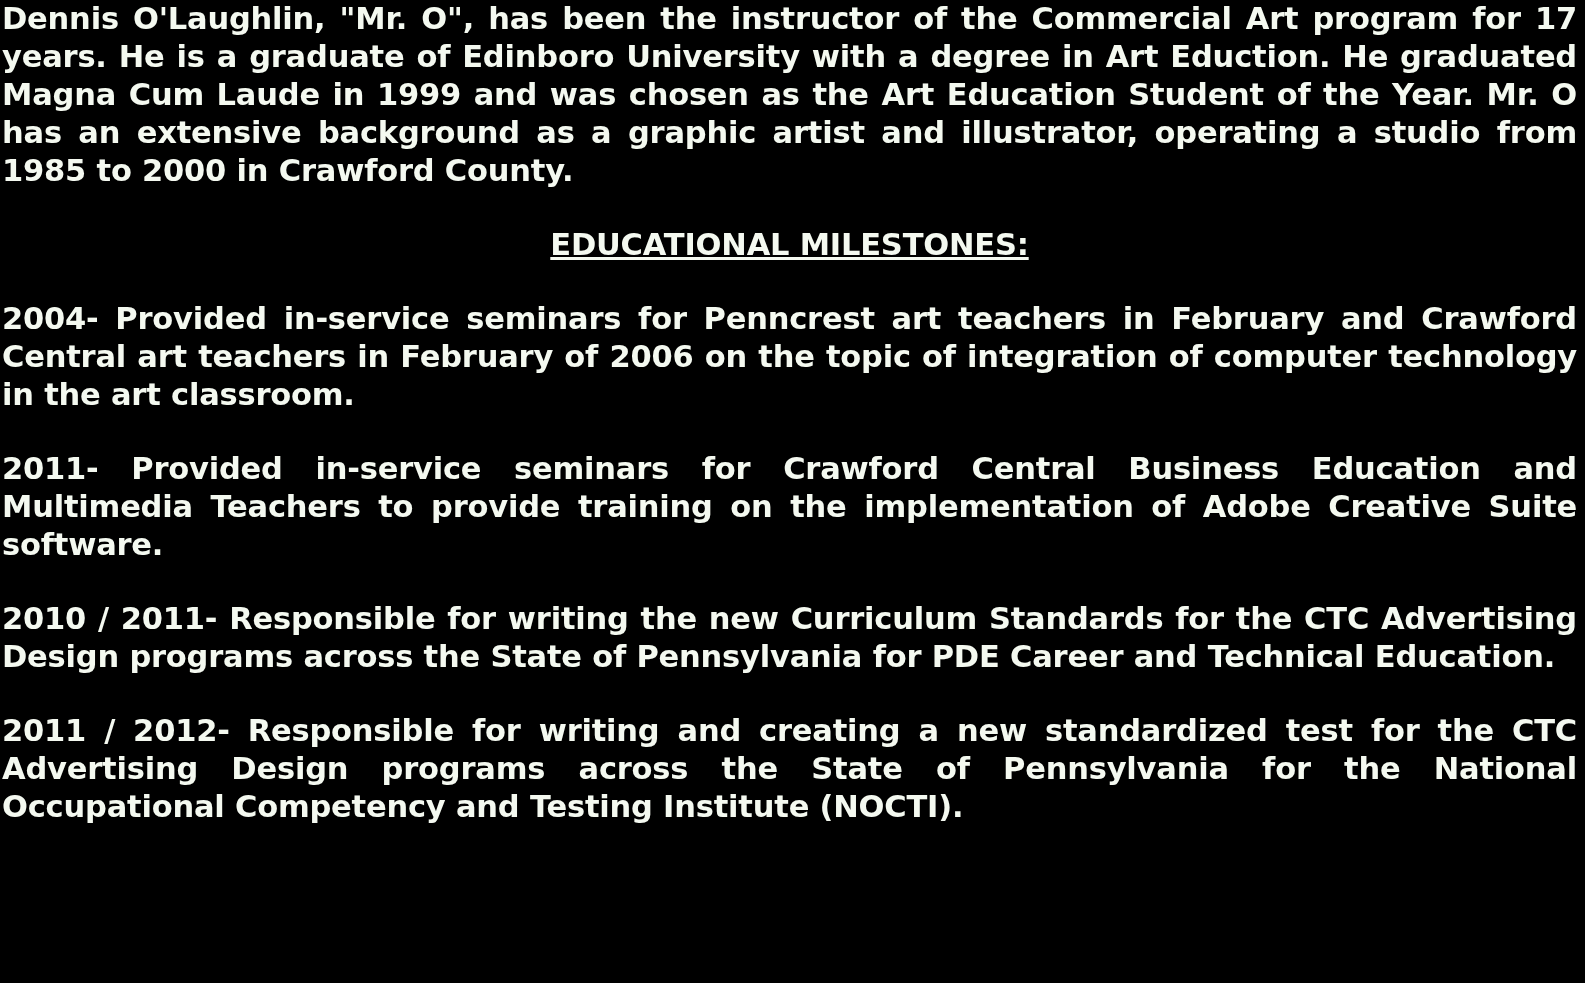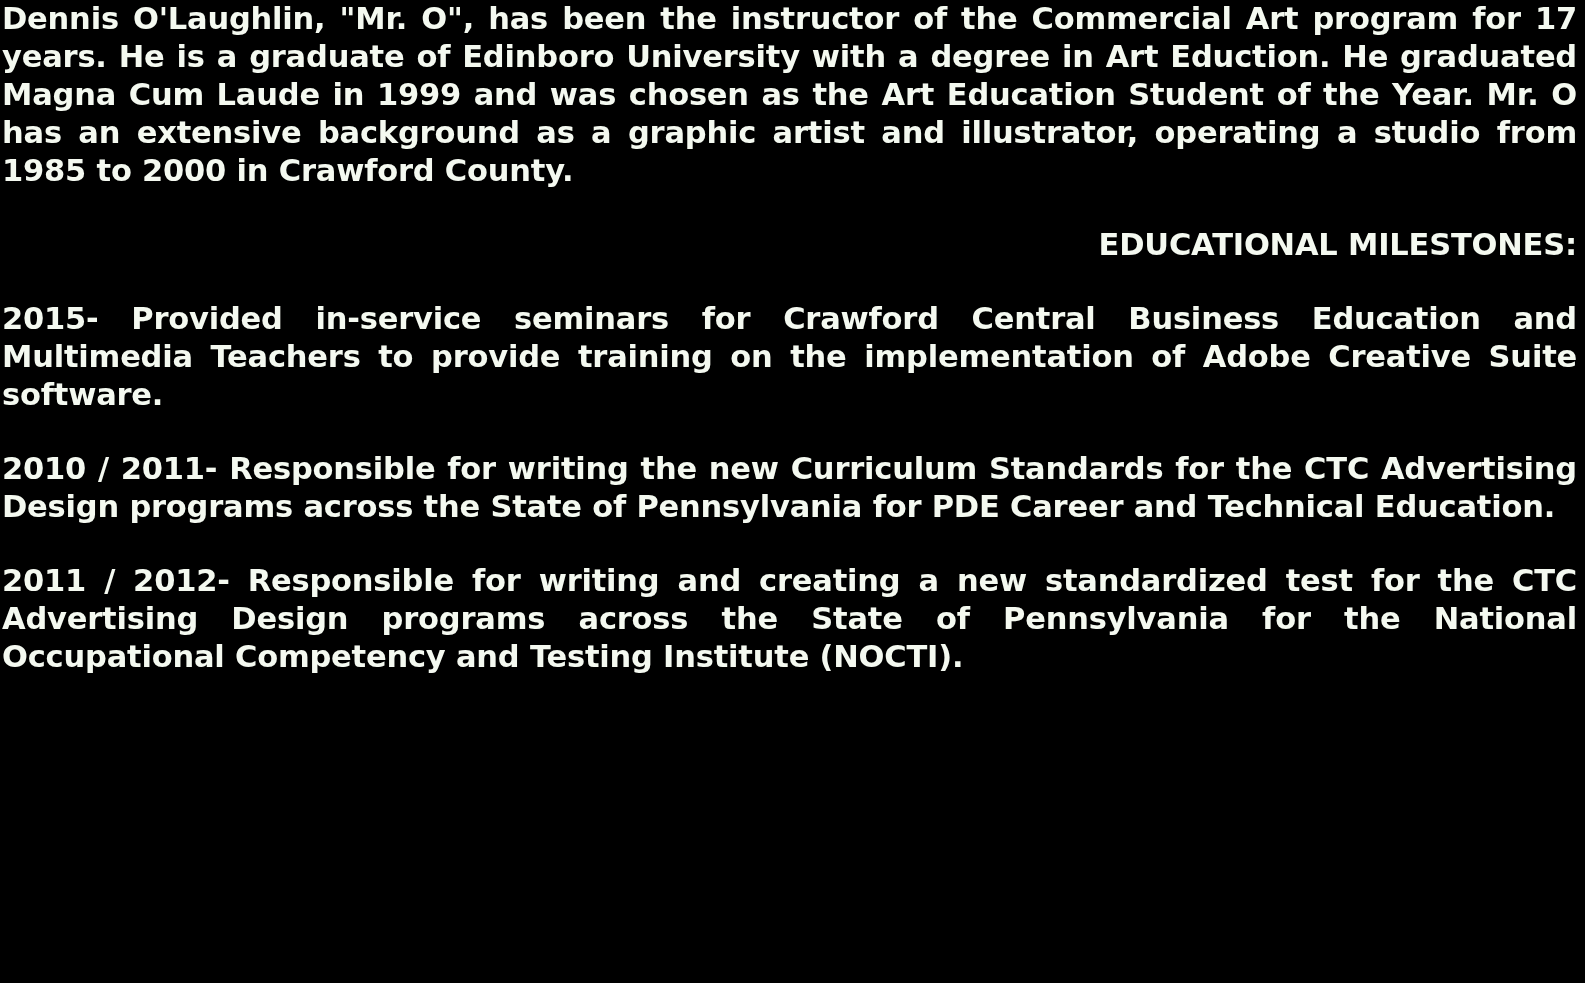--- a/index.html
+++ b/index.html
@@ -30,34 +30,36 @@
     text-justify: inter-word;
     letter-spacing: -0.2px;
     color: #f4f9f0;
     margin: 0;
     -webkit-font-smoothing: antialiased;
   }
   .para + .para {
     margin-top: 36px;
   }
   .para.heading {
-    text-align: right;
+    text-align: center;
+    text-decoration: underline;
   }
 </style>
 </head>
 <body>
 
 <div class="page">
 
   <p class="para">Dennis O'Laughlin, "Mr. O", has been the instructor of the Commercial Art program for 17 years. He is a graduate of Edinboro University with a degree in Art Eduction. He graduated Magna Cum Laude in 1999 and was chosen as the Art Education Student of the Year. Mr. O has an extensive background as a graphic artist and illustrator, operating a studio from 1985 to 2000 in Crawford County.</p>
 
   <p class="para heading">EDUCATIONAL MILESTONES:</p>
 
+  <p class="para">2004- Provided in-service seminars for Penncrest art teachers in February and Crawford Central art teachers  in February of 2006 on the topic of integration of computer technology in the art classroom.</p>
 
 
 
-  <p class="para">2015- Provided in-service seminars for Crawford Central Business Education and Multimedia Teachers to provide training on the implementation of Adobe Creative Suite software.</p>
+  <p class="para">2011- Provided in-service seminars for Crawford Central Business Education and Multimedia Teachers to provide training on the implementation of Adobe Creative Suite software.</p>
 
   <p class="para">2010 / 2011- Responsible for writing the new Curriculum Standards for the CTC Advertising Design programs across the State of Pennsylvania for PDE Career and Technical Education.</p>
 
   <p class="para">2011 / 2012- Responsible for writing and creating a new standardized test for the CTC Advertising Design programs across the State of Pennsylvania for the National Occupational Competency and Testing Institute (NOCTI).</p>
 
 </div>
 
 </body></html>

